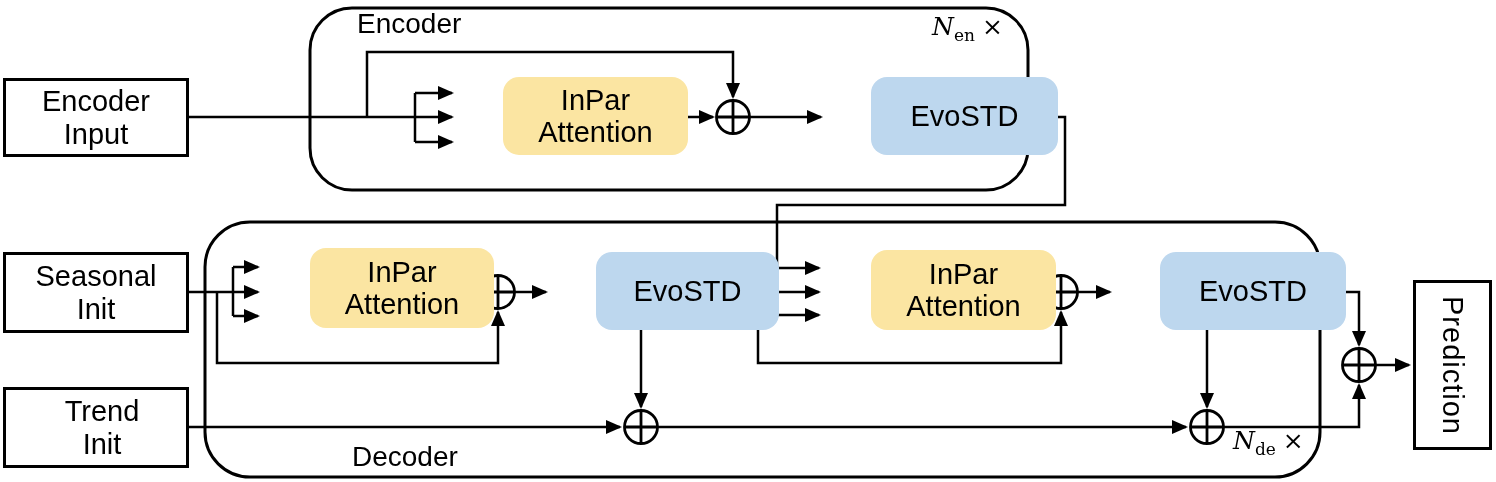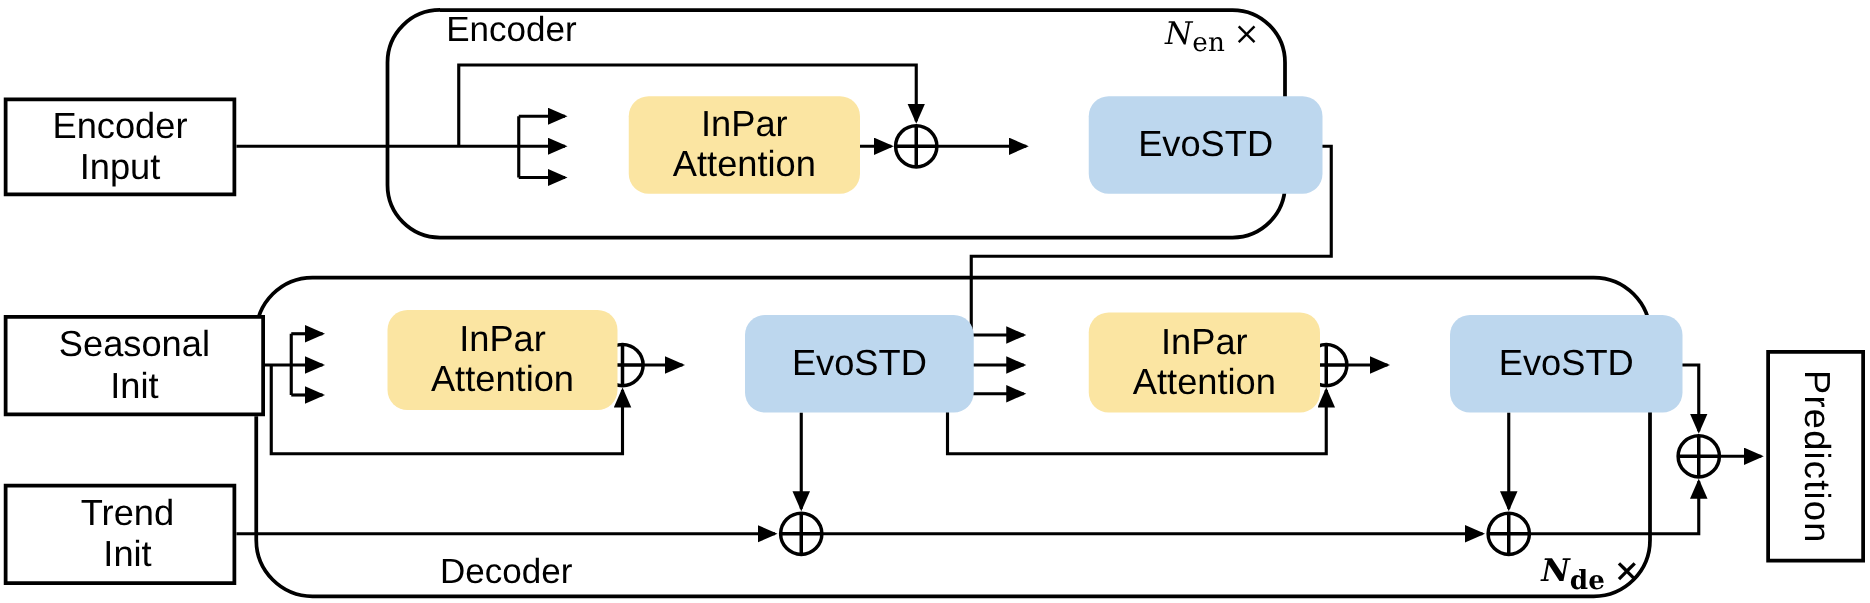--- a/index.html
+++ b/index.html
@@ -23,21 +23,21 @@
   .attn-box{background:var(--attention-fill);border-radius:16px;margin-left:48px;}
   .evo-box{background:var(--evostd-fill);border-radius:16px;margin-left:46px;}
   .container-label{
     position:absolute;font-size:28px;line-height:1;white-space:nowrap;
   }
   .repeat-label{
     position:absolute;font-family:"DejaVu Serif","Liberation Serif",serif;
     font-size:25px;line-height:1;white-space:nowrap;
   }
   .repeat-label .nvar{font-style:italic;}
-  .repeat-label sub{font-size:21px;font-style:normal;margin-top:48px;}
+  .repeat-label sub{font-size:17px;font-style:normal;margin-top:48px;}
   .repeat-label .ntimes{margin-left:7px;font-style:normal;}
   .vertical-text{
     writing-mode:vertical-rl;text-orientation:mixed;letter-spacing:1px;
   }
 </style>
 </head>
 <body>
 
 <svg id="wires" viewBox="0 0 1496 482">
   <defs>
@@ -111,27 +111,27 @@
     </g>
   </g>
 </svg>
 
 <div class="container-label" style="left:357px;top:10px;">Encoder</div>
 <div class="repeat-label" style="left:932px;top:14px;">
   <span class="nvar">N</span><sub>en</sub><span class="ntimes">×</span>
 </div>
 
 <div class="container-label" style="left:352px;top:443px;">Decoder</div>
-<div class="repeat-label" style="left:1233px;top:444px;font-weight:bold;">
+<div class="repeat-label" style="left:1233px;top:428px;">
   <span class="nvar">N</span><sub>de</sub><span class="ntimes">×</span>
 </div>
 
 <div class="node io-box" style="left:3px;top:78px;width:186px;height:79px;">Encoder
 Input</div>
-<div class="node io-box" style="left:3px;top:252px;width:209px;height:81px;">Seasonal
+<div class="node io-box" style="left:3px;top:252px;width:186px;height:81px;">Seasonal
 Init</div>
 <div class="node io-box" style="left:3px;top:387px;width:186px;height:81px;padding-left:12px;">Trend
 Init</div>
 
 <div class="node attn-box" style="left:455px;top:77px;width:185px;height:78px;">InPar
 Attention</div>
 <div class="node evo-box" style="left:825px;top:77px;width:187px;height:78px;">EvoSTD</div>
 
 <div class="node attn-box" style="left:262px;top:248px;width:184px;height:80px;">InPar
 Attention</div>

